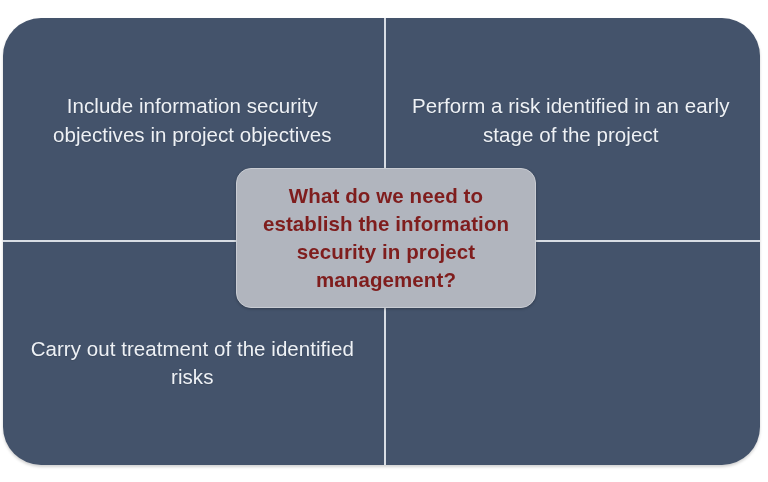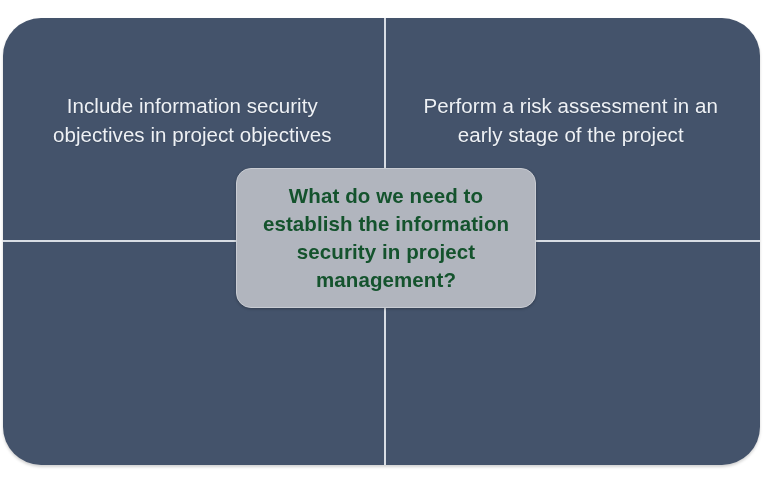--- a/index.html
+++ b/index.html
@@ -97,21 +97,21 @@
     border: 1.5px solid #c9ccd3;
     border-radius: 15px;
     box-sizing: border-box;
     display: flex;
     align-items: center;
     justify-content: center;
     padding: 0 16px;
     box-shadow: 0 1px 3px rgba(0,0,0,0.25);
   }
   #center-text {
-    color: #14532d;
+    color: #7f1d1d;
     font-size: 20.5px;
     line-height: 28px;
     font-weight: bold;
     text-align: center;
     letter-spacing: 0.1px;
   }
 </style>
 </head>
 <body>
 
@@ -119,23 +119,26 @@
 
   <div id="panel">
 
     <div id="grid">
 
       <div class="quadrant" id="quad-tl">
         <div class="quad-text">Include information security objectives in project objectives</div>
       </div>
 
       <div class="quadrant" id="quad-tr">
-        <div class="quad-text">Perform a risk assessment in an early stage of the project</div>
+        <div class="quad-text">Perform a risk identified in an early stage of the project</div>
       </div>
 
+      <div class="quadrant" id="quad-bl">
+        <div class="quad-text">Carry out treatment of the identified risks</div>
+      </div>
 
 
     </div>
 
     <div class="divider" id="divider-v"></div>
     <div class="divider" id="divider-h"></div>
 
   </div>
 
   <div id="center-box">

